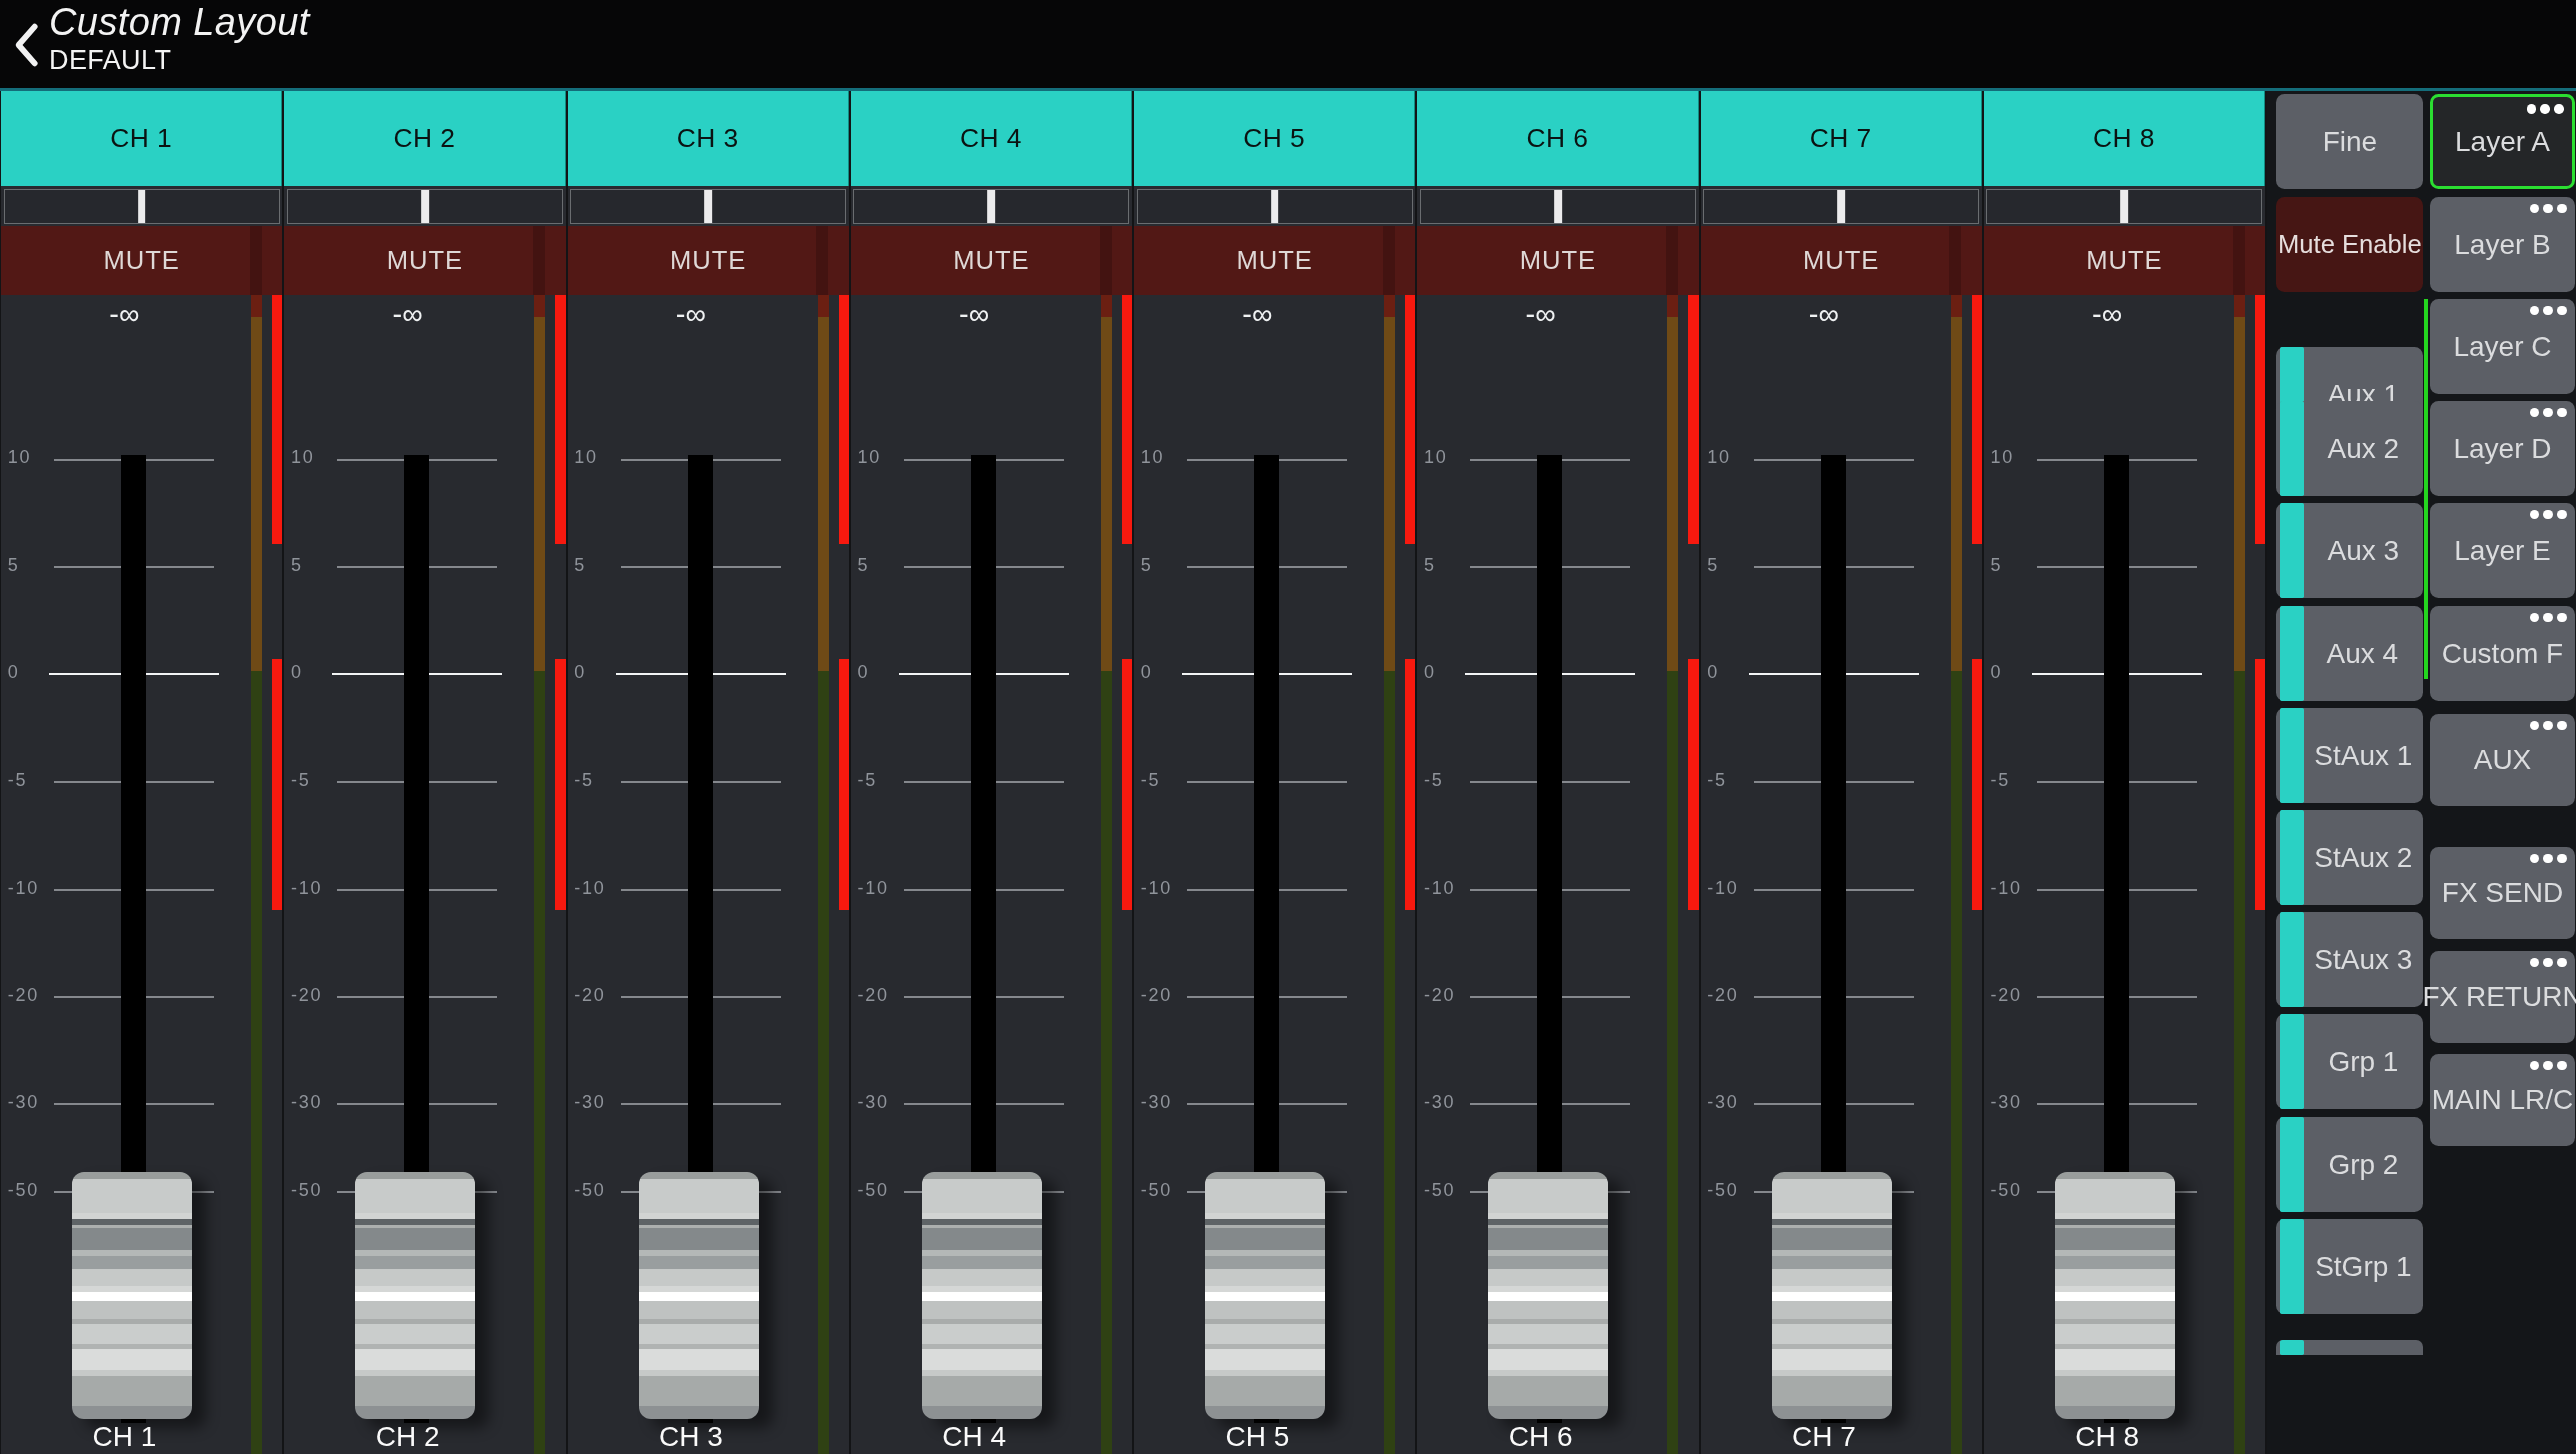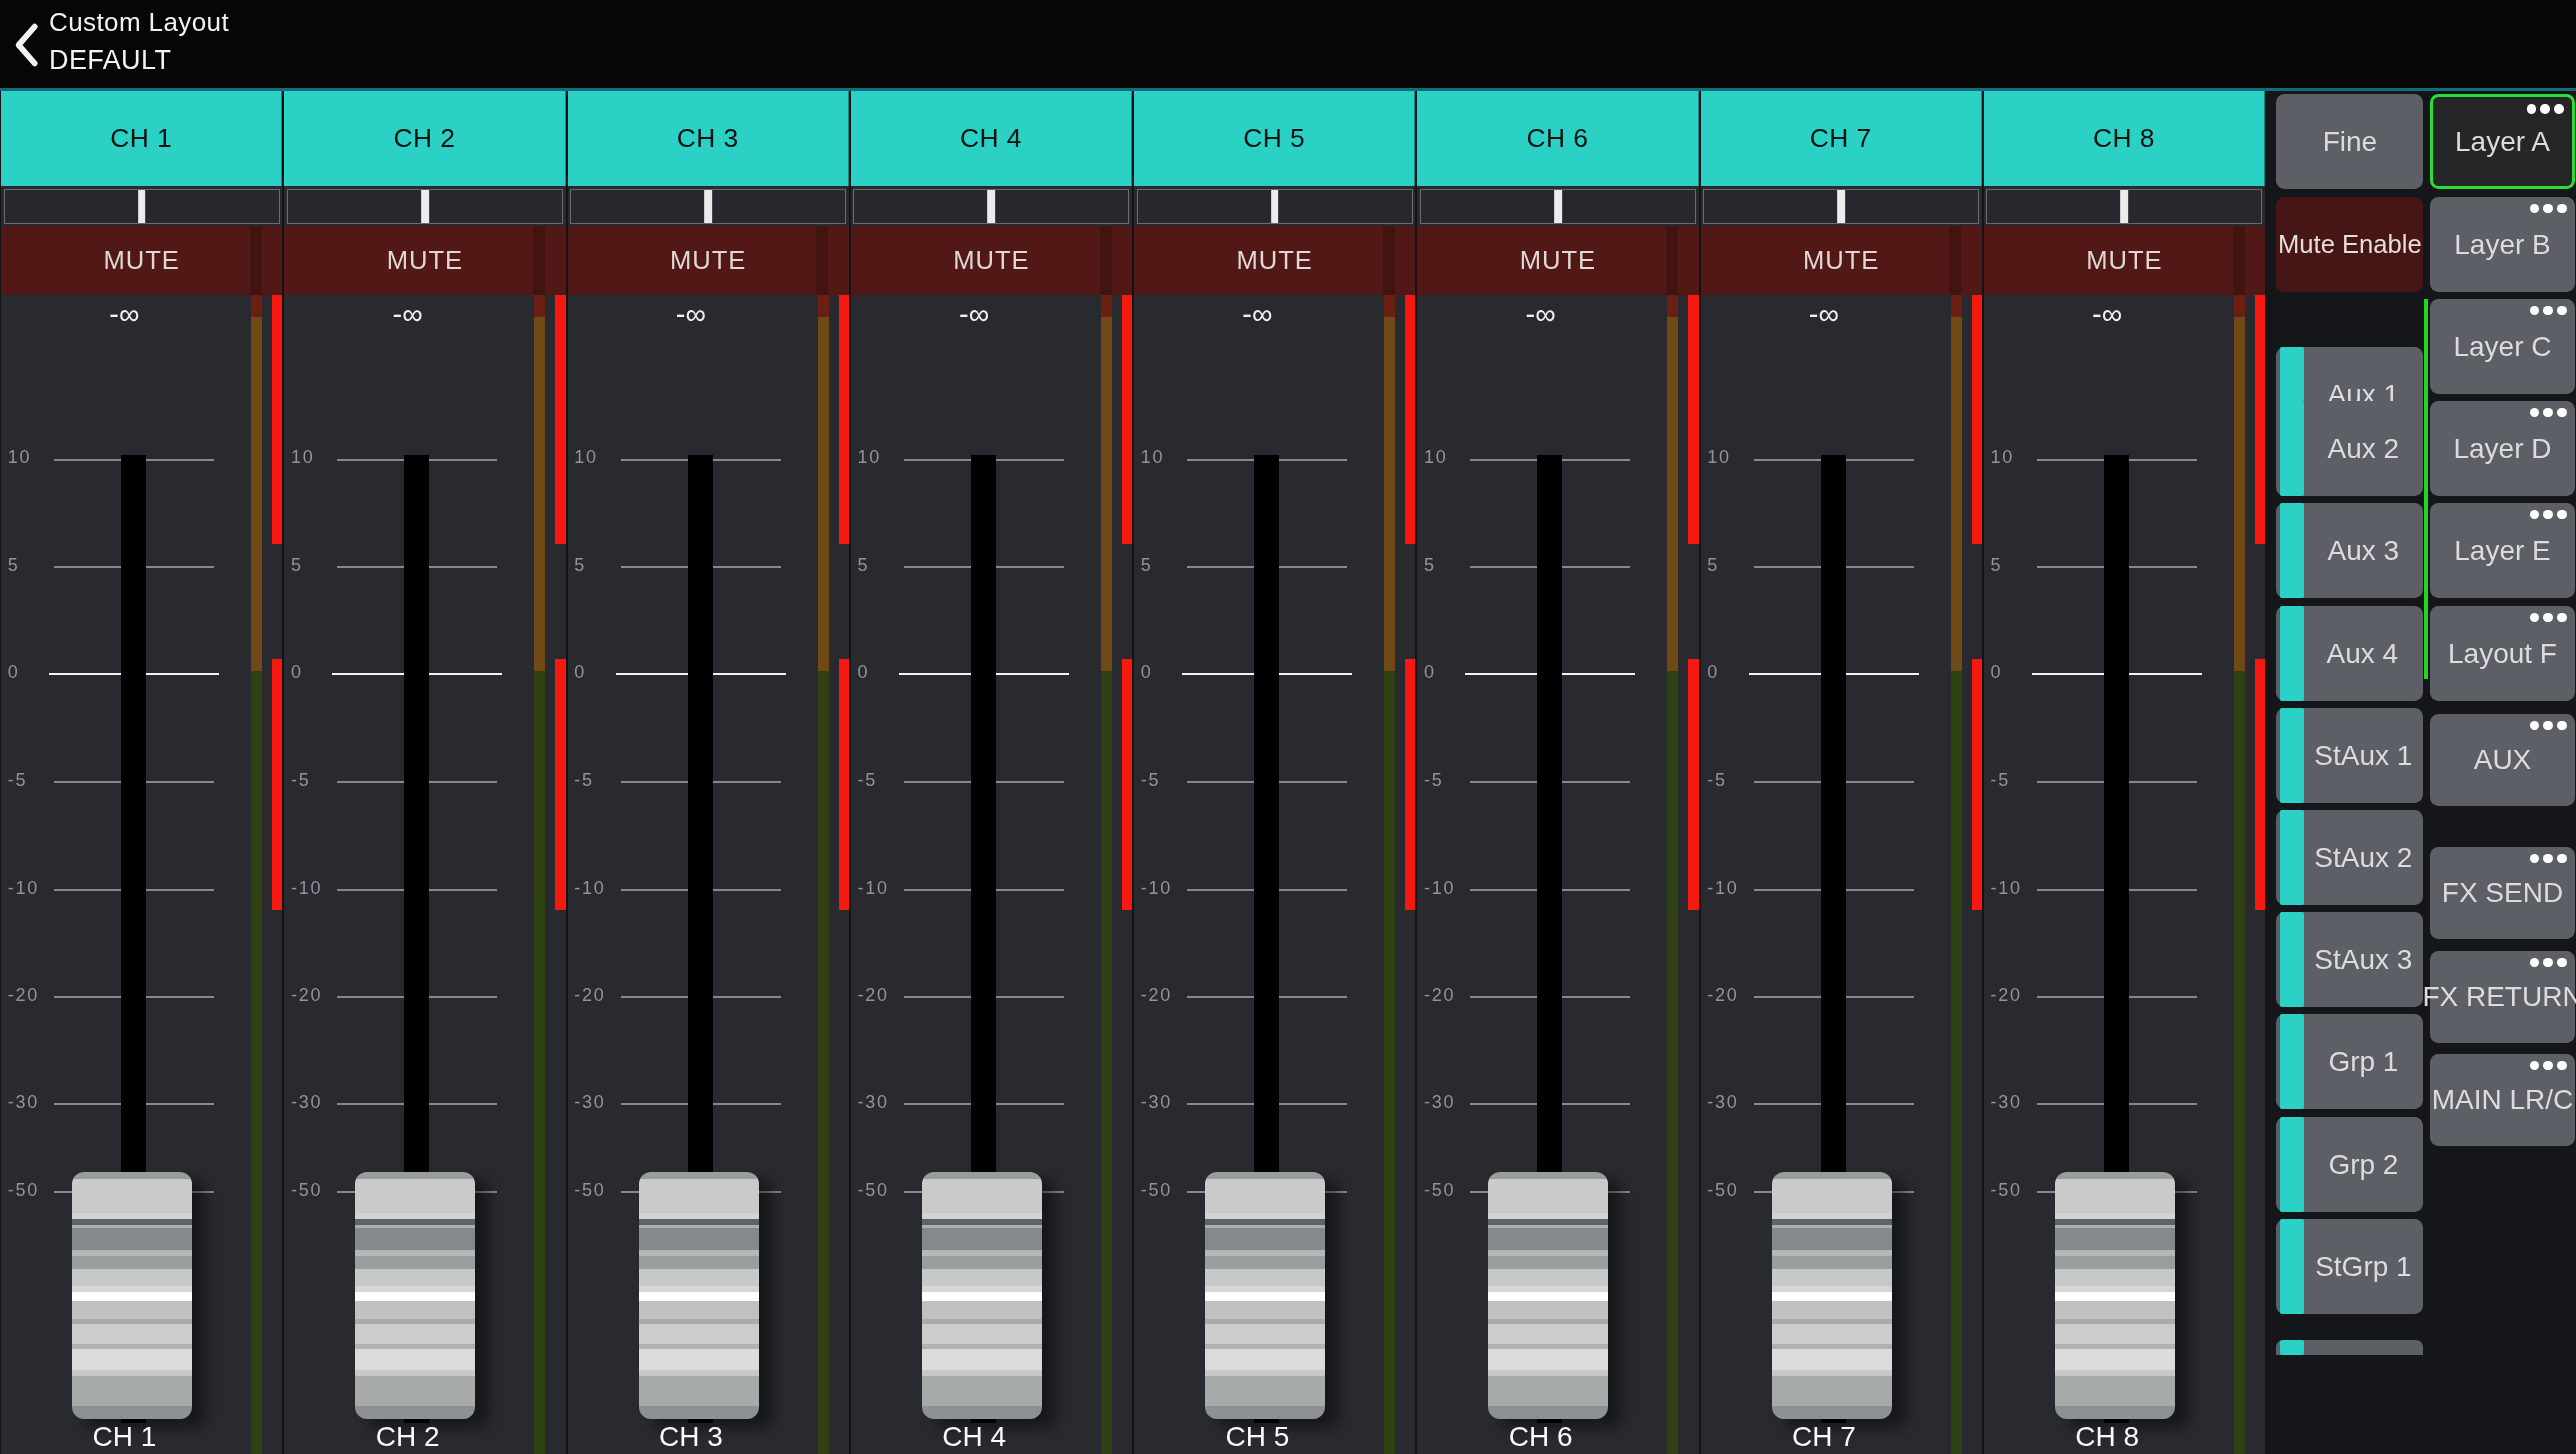--- a/index.html
+++ b/index.html
@@ -4,21 +4,21 @@
 <style>
   * { box-sizing: border-box; margin: 0; padding: 0; }
   html,body { width:2576px; height:1455px; background:#0B0C0D; overflow:hidden;
               font-family:"Liberation Sans", sans-serif; }
   #screen { position:relative; width:2576px; height:1455px; background:#0B0C0D; }
 
   
   .topbar { position:absolute; left:0; top:0; width:2576px; height:88px; background:#060607; }
   .back { position:absolute; left:11px; top:22px; width:29px; height:46px; cursor:pointer; }
   .titleblock { position:absolute; left:49px; top:3.4px; color:#F3F3F3; }
-  .title { font-size:26px; line-height:39px; letter-spacing:0.4px; }
+  .title { font-size:38px; line-height:39px; letter-spacing:0.4px;font-style:italic; }
   .subtitle { font-size:27px; line-height:37px; letter-spacing:0.4px; }
   .accent-line { position:absolute; left:0; top:88px; width:2576px; height:3.4px;
                  background:var(--accent-line); }
 
   
   .main { position:absolute; left:0; top:91px; width:2576px; height:1364px; display:flex;align-items:flex-end; }
   .bank { width:2267px; height:100%; display:flex; }
 
   .strip { flex:1 1 0; display:flex; flex-direction:column; position:relative;
            background:var(--strip-bg); border-right:2.6px solid #131416; }
@@ -593,21 +593,21 @@
     <span class="side-btn-label">Layer E</span>
   </div>
 
   <div class="side-btn col2 dotted" style="top: 515px;">
 
     <div class="dots">
             <i></i>
             <i></i>
             <i></i>
           </div>
-    <span class="side-btn-label">Layout F</span>
+    <span class="side-btn-label">Custom F</span>
   </div>
 
   <div class="side-btn col2 dotted master" style="top: 623px;">
 
     <div class="dots">
             <i></i>
             <i></i>
             <i></i>
           </div>
     <span class="side-btn-label">AUX</span>

